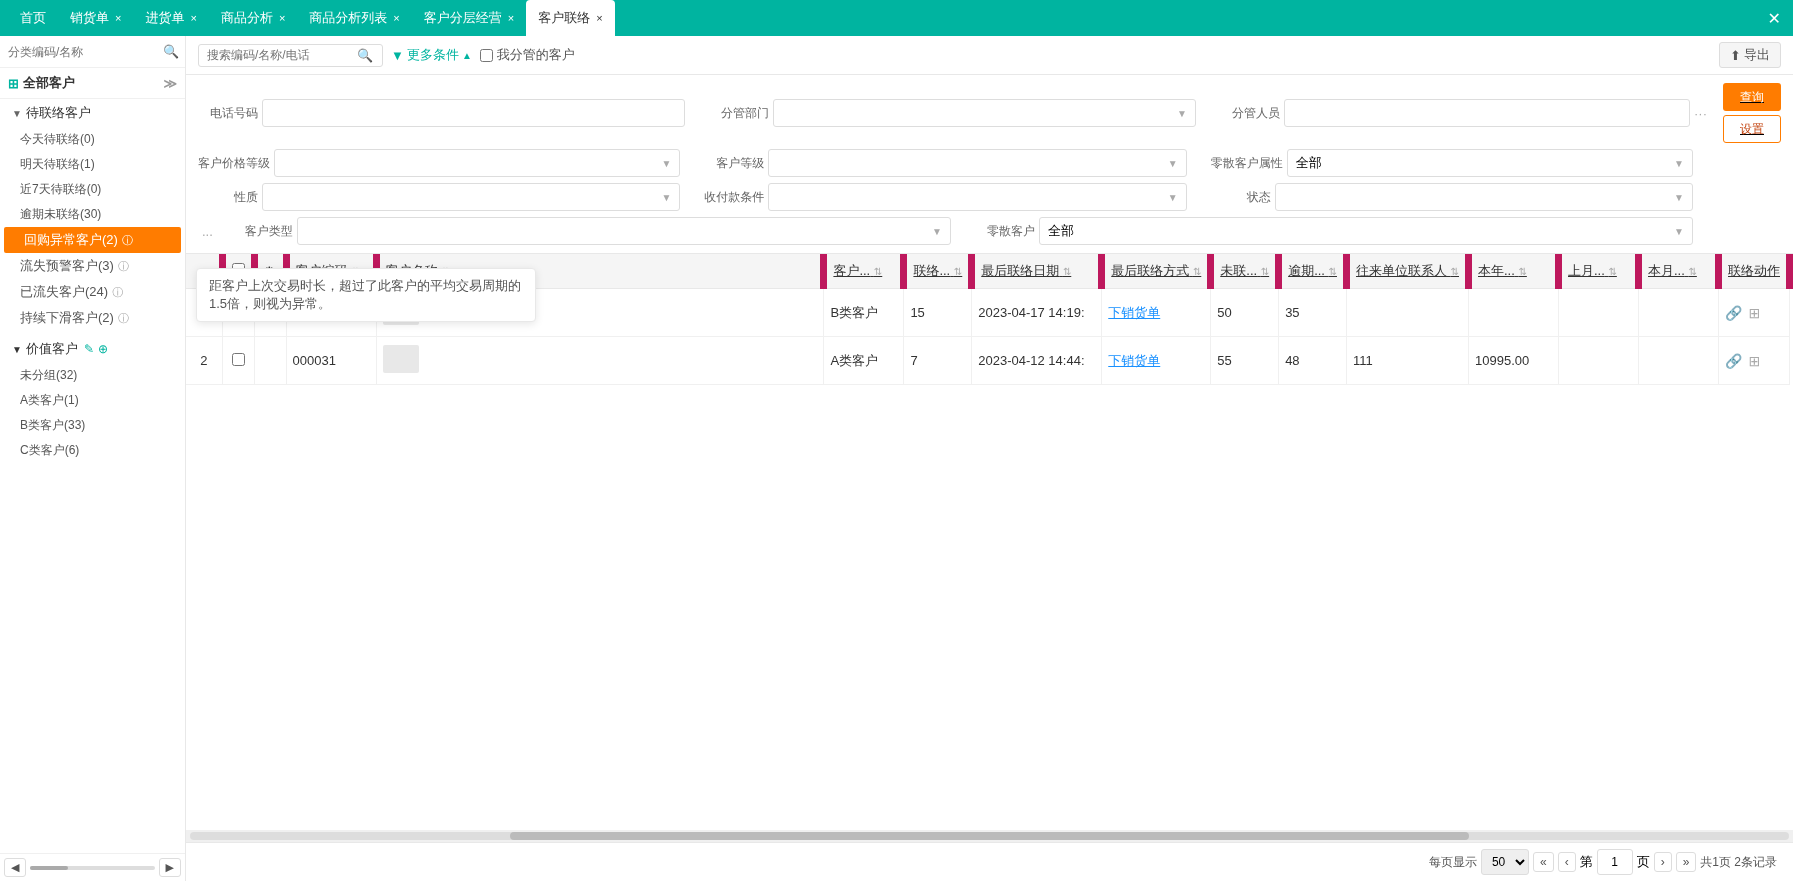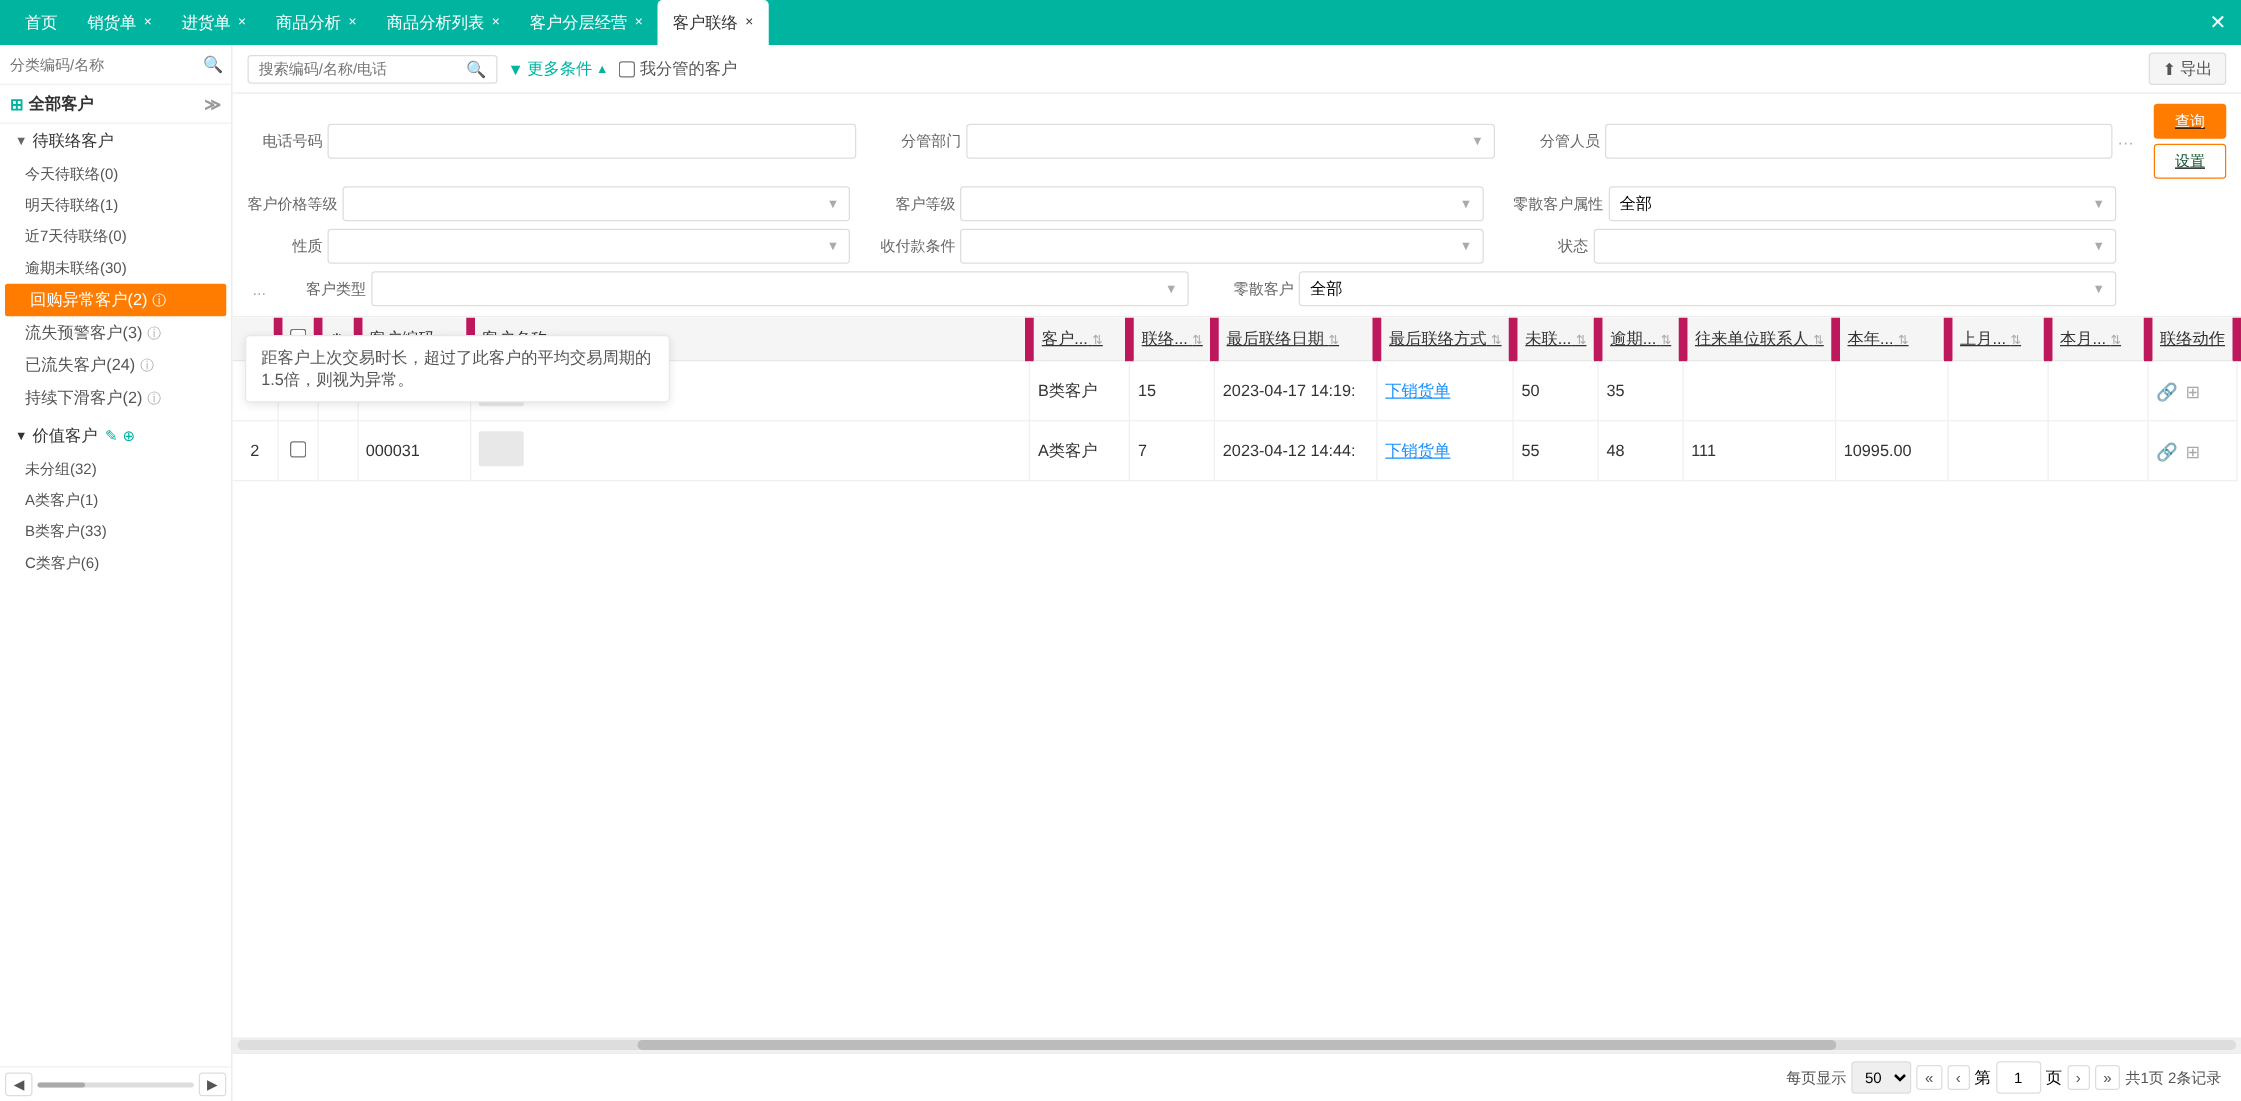--- a/index.html
+++ b/index.html
@@ -76,21 +76,21 @@
       flex: 1; display: flex; flex-direction: column; overflow: hidden;
     }
 
     
     .filter-bar {
       background: white; padding: 6px 12px; border-bottom: 1px solid #e8e8e8;
       display: flex; align-items: center; gap: 8px;
     }
     .filter-search-box {
       display: flex; align-items: flex-start; border: 1px solid #ddd; border-radius: 3px;
-      padding: 3px 8px; background: white; width: 200px;
+      padding: 3px 8px; background: white; width: 185px;
     }
     .filter-search-box input { border: none; outline: none; font-size: 12px; flex: 1; }
     .filter-search-box .s-icon { color: #00b4a0; font-size: 13px; }
     .filter-more {
       display: flex; align-items: center; gap: 3px; color: #00b4a0; cursor: pointer; font-size: 12px;
     }
     .filter-checkbox { display: flex; align-items: center; gap: 4px; font-size: 12px; color: #555; }
     .filter-checkbox input { cursor: pointer; }
     .export-btn {
       margin-left: auto; display: flex; align-items: center; gap: 3px;
@@ -118,21 +118,21 @@
       font-size: 12px; outline: none; height: 28px; background: white;
       display: flex; align-items: center; justify-content: space-between; cursor: pointer;
     }
     .filter-select .chev { color: #aaa; font-size: 10px; }
     .filter-btn-area { display: flex; flex-direction: column; gap: 4px; margin-left: 8px; text-decoration: underline; }
     .btn-query {
       background: #ff7c00; color: white; border: none; border-radius: 3px;
       padding: 4px 16px; cursor: pointer; font-size: 12px; height: 28px;
     }
     .btn-set {
-      background: white; color: #14532d; border: 1px solid #ff7c00; border-radius: 3px;
+      background: white; color: #c2410c; border: 1px solid #ff7c00; border-radius: 3px;
       padding: 4px 16px; cursor: pointer; font-size: 12px; height: 28px;
     }
     .filter-dots { color: #aaa; cursor: pointer; padding: 0 4px; }
 
     
     .tooltip-box {
       position: absolute; background: white; border: 1px solid #e8e8e8;
       border-radius: 4px; padding: 8px 12px; font-size: 12px; color: #555;
       box-shadow: 0 2px 8px rgba(0,0,0,0.1); z-index: 100;
       top: 228px; left: 10px; max-width: 340px;

